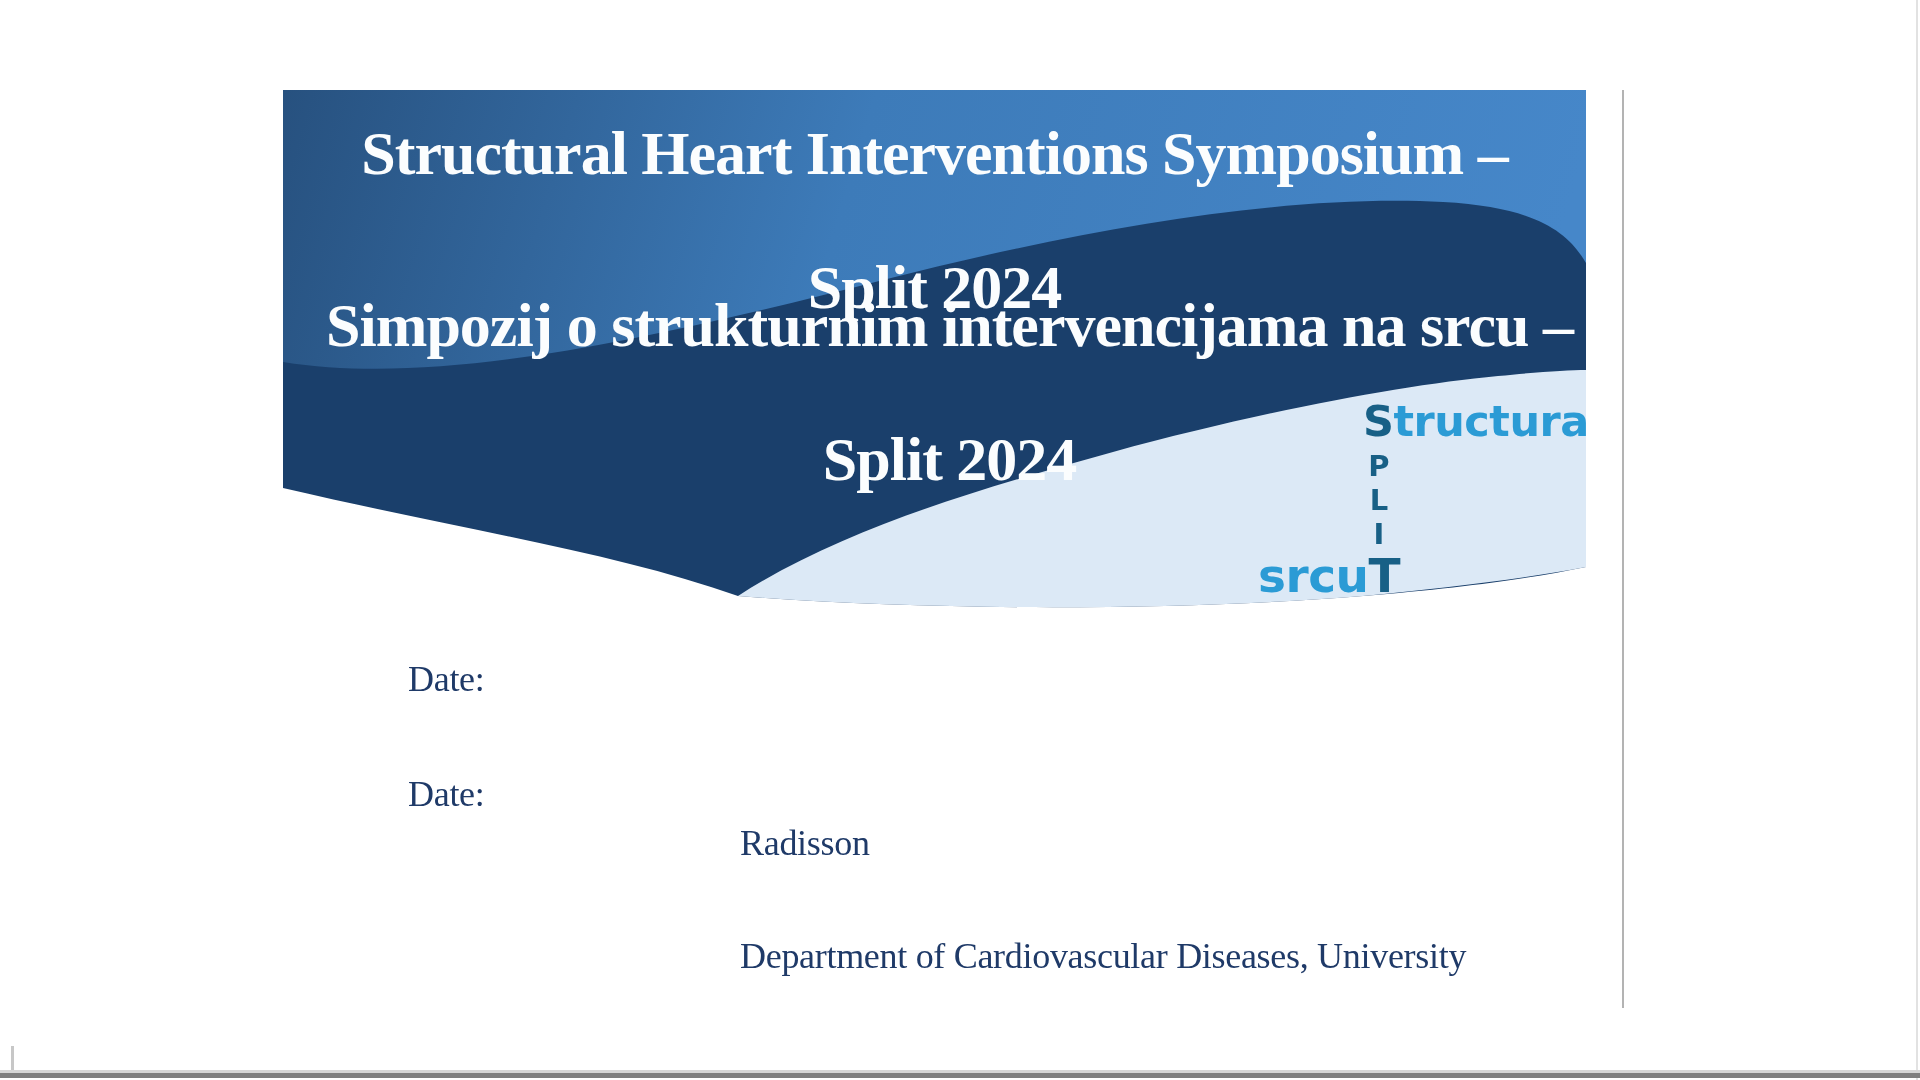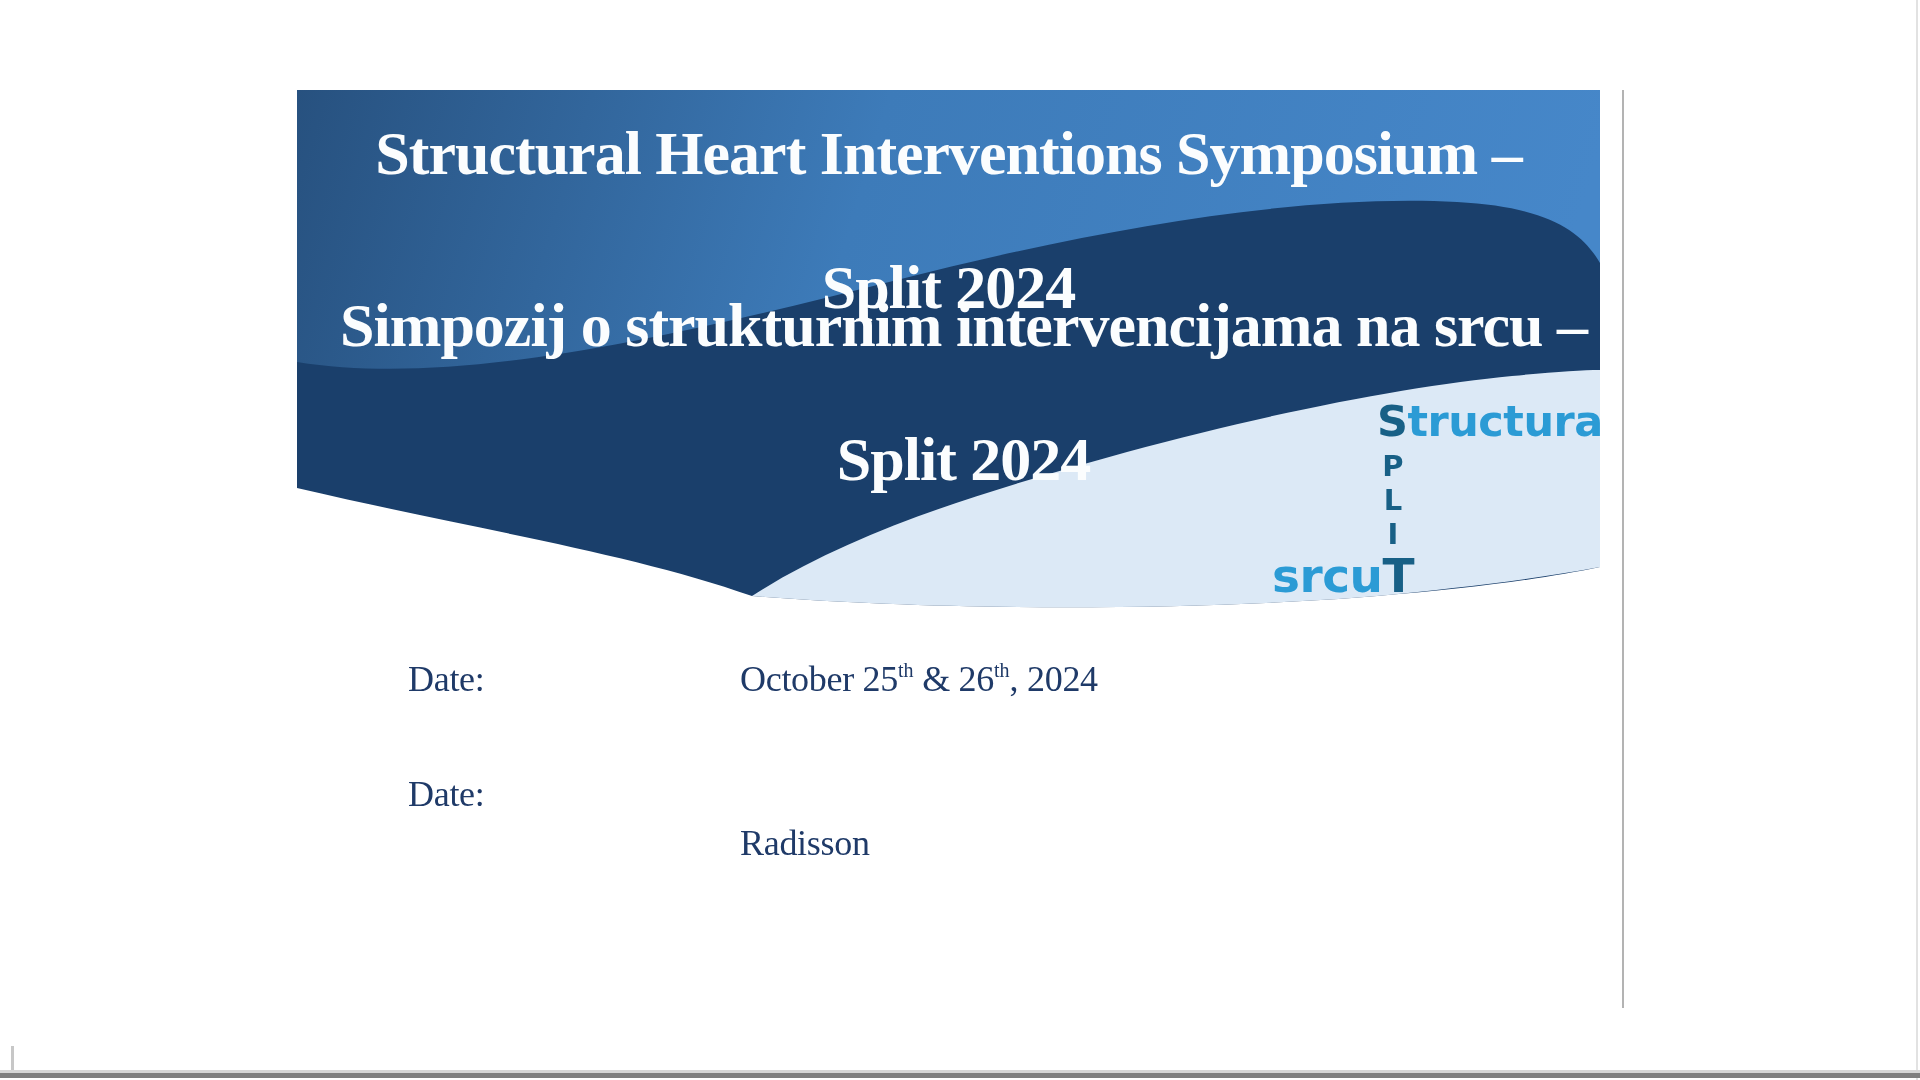--- a/index.html
+++ b/index.html
@@ -2,21 +2,21 @@
 <html><head>
 <meta charset="utf-8">
 <style>
   html,body{margin:0;padding:0;background:#ffffff;}
   .screen{
     position:relative;width:1920px;height:1080px;overflow:hidden;
     background:#ffffff;font-family:"Liberation Serif","DejaVu Serif",serif;
   }
   
   .banner{
-    position:absolute;left:297px;top:90px;width:1303px;height:520px;
+    position:absolute;left:283px;top:90px;width:1303px;height:520px;
     overflow:hidden;
   }
   .banner svg{position:absolute;left:0;top:0;width:1303px;height:520px;display:block;}
   .title{
     position:absolute;left:0;width:100%;text-align:center;
     color:#fbfdfe;font-weight:bold;font-size:62px;line-height:67px;
     letter-spacing:-1px;white-space:pre-line;
   }
   .title-en{top:30px;}
   .title-hr{top:202px;margin-left:15px;}
@@ -81,25 +81,25 @@
       <span>Split 2024</span></div>
 
     <div class="logo-top"><span class="logo-dark">S</span><span class="logo-light">tructural</span></div>
     <div class="logo-vletter logo-v1 logo-dark">P</div>
     <div class="logo-vletter logo-v2 logo-dark">L</div>
     <div class="logo-vletter logo-v3 logo-dark">I</div>
     <div class="logo-bottom"><span class="logo-light">srcu</span><span class="logo-dark">T</span></div>
   </div>
 
   <div class="lbl r-date">Date:</div>
-  <div class="val r-date"><span>October 25</span><span class="sup">th</span><span> &amp; 26</span><span class="sup">th</span><span>, 2024</span></div>
 
   <div class="lbl r-venue">Date:</div>
   <div class="val r-venue2">Radisson</div>
 
+  <div class="val r-org">Department of Cardiovascular Diseases, University</div>
 
   <div class="margin-line"></div>
   <div class="right-edge"></div>
   <div class="left-edge-artifact"></div>
   <div class="bottom-border-light"></div>
   <div class="bottom-border-dark"></div>
 
 </div>
 
 </body></html>

